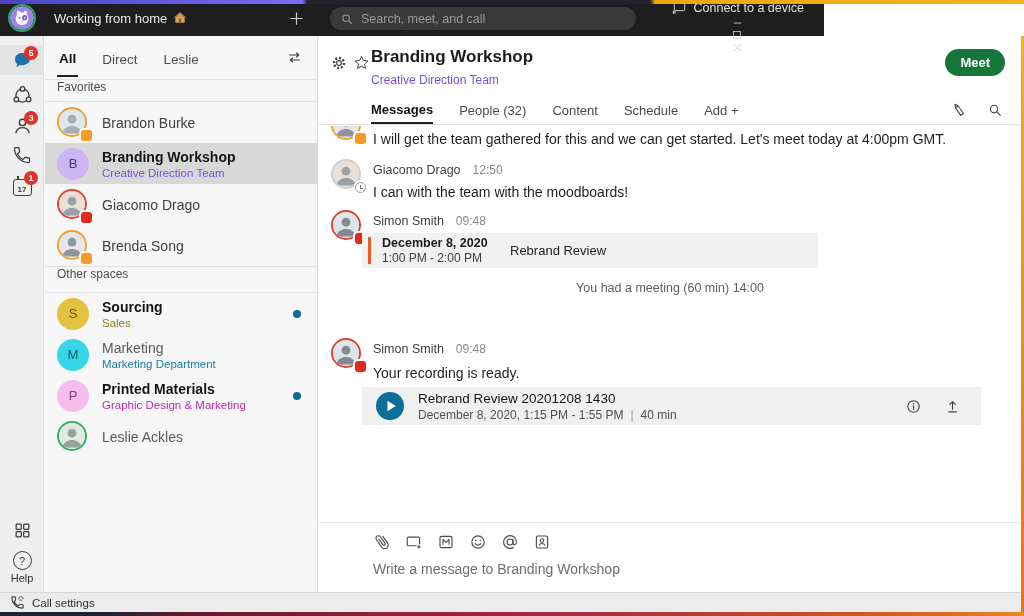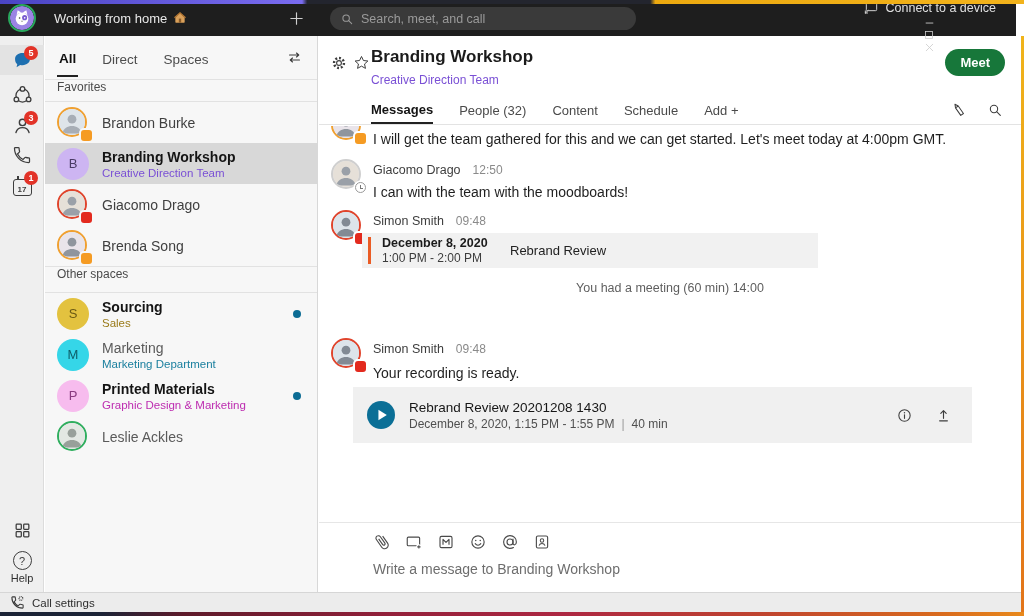--- a/index.html
+++ b/index.html
@@ -9,21 +9,21 @@
 
   
   .top-stripe   { position:absolute; left:0; top:0; width:1024px; height:4px; z-index:50;
                   background:linear-gradient(90deg,#4a44c4 0%,#7a6cf0 29.5%,#23252e 30%,#23252e 63.5%,#eca90f 64%,#f2b31c 100%); }
   .right-stripe { position:absolute; right:0; top:36px; width:3px; bottom:4px; z-index:49;
                   background:linear-gradient(180deg,#f0b41a,#e2741a); }
   .bottom-stripe{ position:absolute; left:0; bottom:0; width:1024px; height:4px; z-index:50;
                   background:linear-gradient(90deg,#1c2336 0%,#1c2336 10%,#5e1a2a 18%,#93203a 38%,#ad2742 55%,#c0452e 75%,#d96b1d 92%,#e8891c 100%); }
 
   
-  .titlebar { position:absolute; left:0; top:0; width:1016px; height:36px; background:#1e1e1e; z-index:40; }
+  .titlebar { position:absolute; left:0; top:0; width:824px; height:36px; background:#1e1e1e; z-index:40; }
   .profile { position:absolute; left:8px; top:4px; width:28px; height:28px; border-radius:50%;
              border:2px solid #28a85c; background:#1e1e1e; overflow:hidden; cursor:pointer; }
   .profile svg { display:block; width:24px; height:24px; }
   .tb-status { position:absolute; left:54px; top:0; height:36px; display:flex; align-items:center; gap:6px;
                color:#e8e8e8; font-size:13px; }
   .tb-plus { position:absolute; left:285px; top:7px; width:22px; height:22px; display:flex; align-items:center; justify-content:center; cursor:pointer; }
   .tb-search { position:absolute; left:330px; top:7px; width:306px; height:23px; background:#3a3a3a; border-radius:12px;
                display:flex; align-items:center; padding:0 10px; gap:7px; }
   .tb-search input { flex:1; background:transparent; border:none; outline:none; color:#c9c9c9; font-size:12.5px; font-family:"Liberation Sans",sans-serif; }
   .tb-search input::placeholder { color:#9a9a9a; }
@@ -106,21 +106,21 @@
   .meet-date { font-size:12.5px; font-weight:bold; color:#1c1c1c; }
   .meet-time { font-size:12px; color:#3c3c3c; }
   .meet-title { font-size:13px; color:#222; }
 
   .system-text { position:absolute; left:0; right:0; top:155px; text-align:center; font-size:12.5px; color:#5f5f5f; }
 
   .nm-divider { position:absolute; left:47px; top:187px; width:597px; display:flex; align-items:center; gap:12px; }
   .nm-line { flex:1; height:2px; background:#12a2da; border-radius:1px; }
   .nm-label { font-size:12.5px; font-weight:bold; color:#0f9ed6; white-space:nowrap; }
 
-  .recording-card { position:absolute; left:34px; top:261px; width:619px; height:56px; background:#f0f0f0; display:flex; align-items:center; }
+  .recording-card { position:absolute; left:43px; top:261px; width:619px; height:38px; background:#f0f0f0; display:flex; align-items:center; }
   .play-btn { width:28px; height:28px; margin-left:14px; flex:none; cursor:pointer; }
   .rec-text { margin-left:14px; display:flex; flex-direction:column; gap:2px; min-width:0; flex:1; }
   .rec-title { font-size:13.5px; color:#161616; }
   .rec-sub { font-size:12px; color:#4f4f4f; display:flex; gap:7px; align-items:center; }
   .rec-actions { display:flex; align-items:center; gap:22px; margin-right:20px; }
   .rec-actions span { cursor:pointer; display:flex; }
 
   .compose { position:absolute; left:0; right:0; top:486px; height:58px; border-top:1px solid #e6e6e6; }
   .compose-icons { position:absolute; left:54px; top:10px; display:flex; gap:14px; }
   .compose-icons span { cursor:pointer; display:flex; }
@@ -249,21 +249,21 @@
           </div>
         <span class="help-label">Help</span>
       </div>
     </div>
   </div>
 
   <div class="sidebar">
     <div class="side-tabs">
       <div class="side-tab active">All</div>
       <div class="side-tab">Direct</div>
-      <div class="side-tab">Spaces</div>
+      <div class="side-tab">Leslie</div>
       <div class="sort-icon">
         <svg width="17" height="17" viewBox="0 0 24 24">
           <g fill="none" stroke="#3d3d3d" stroke-width="1.6" stroke-linecap="round" stroke-linejoin="round">
             <path d="M5 8.5h13M14.8 5.7L18 8.5l-3.2 2.8"></path>
             <path d="M19 15.5H6M9.2 12.7L6 15.5l3.2 2.8"></path>
           </g>
         </svg>
       </div>
     </div>
 

